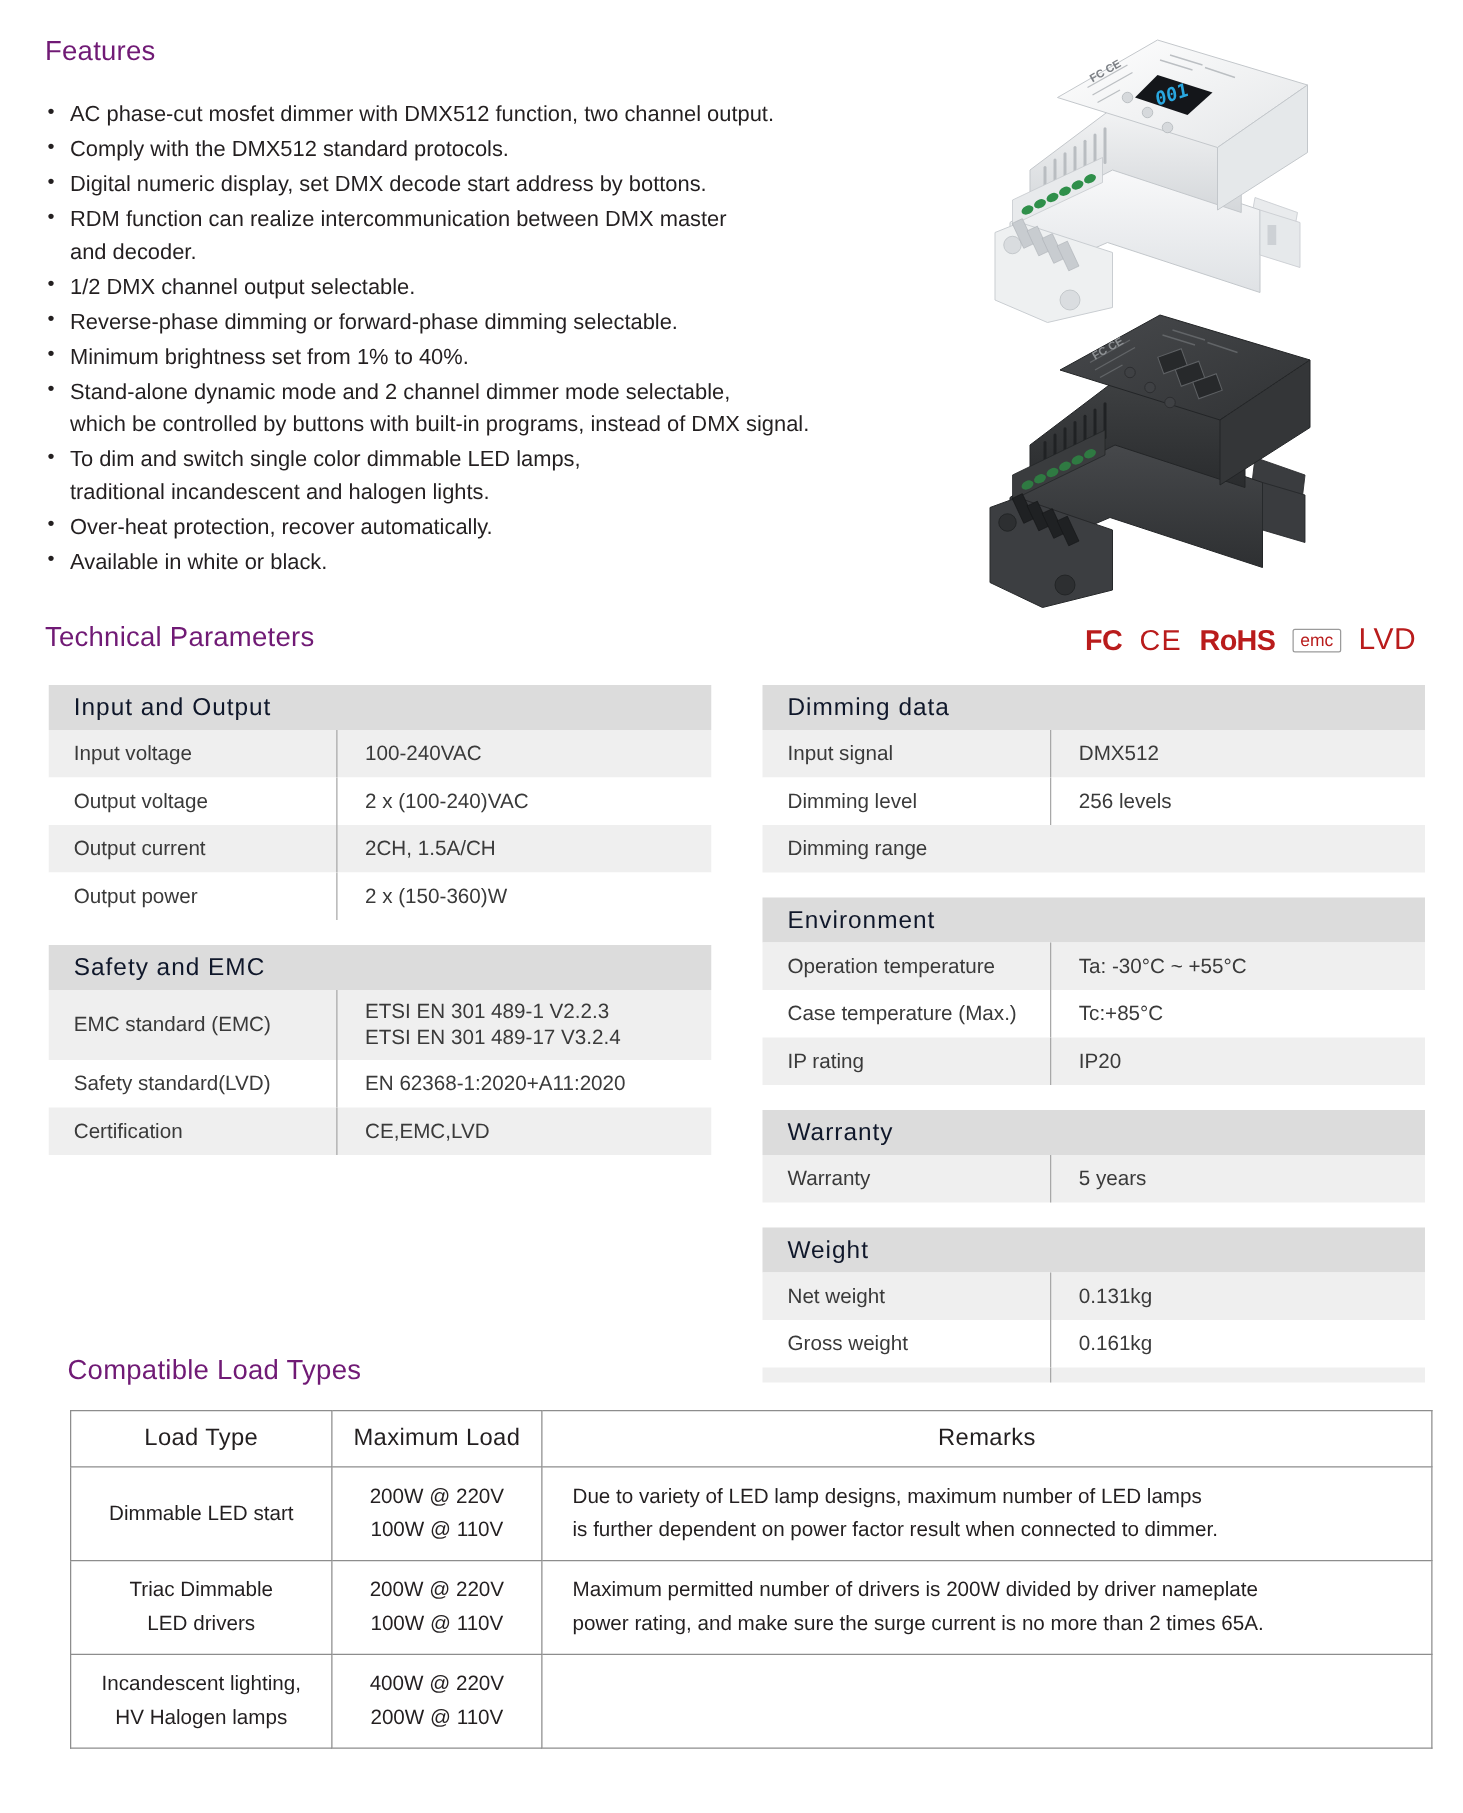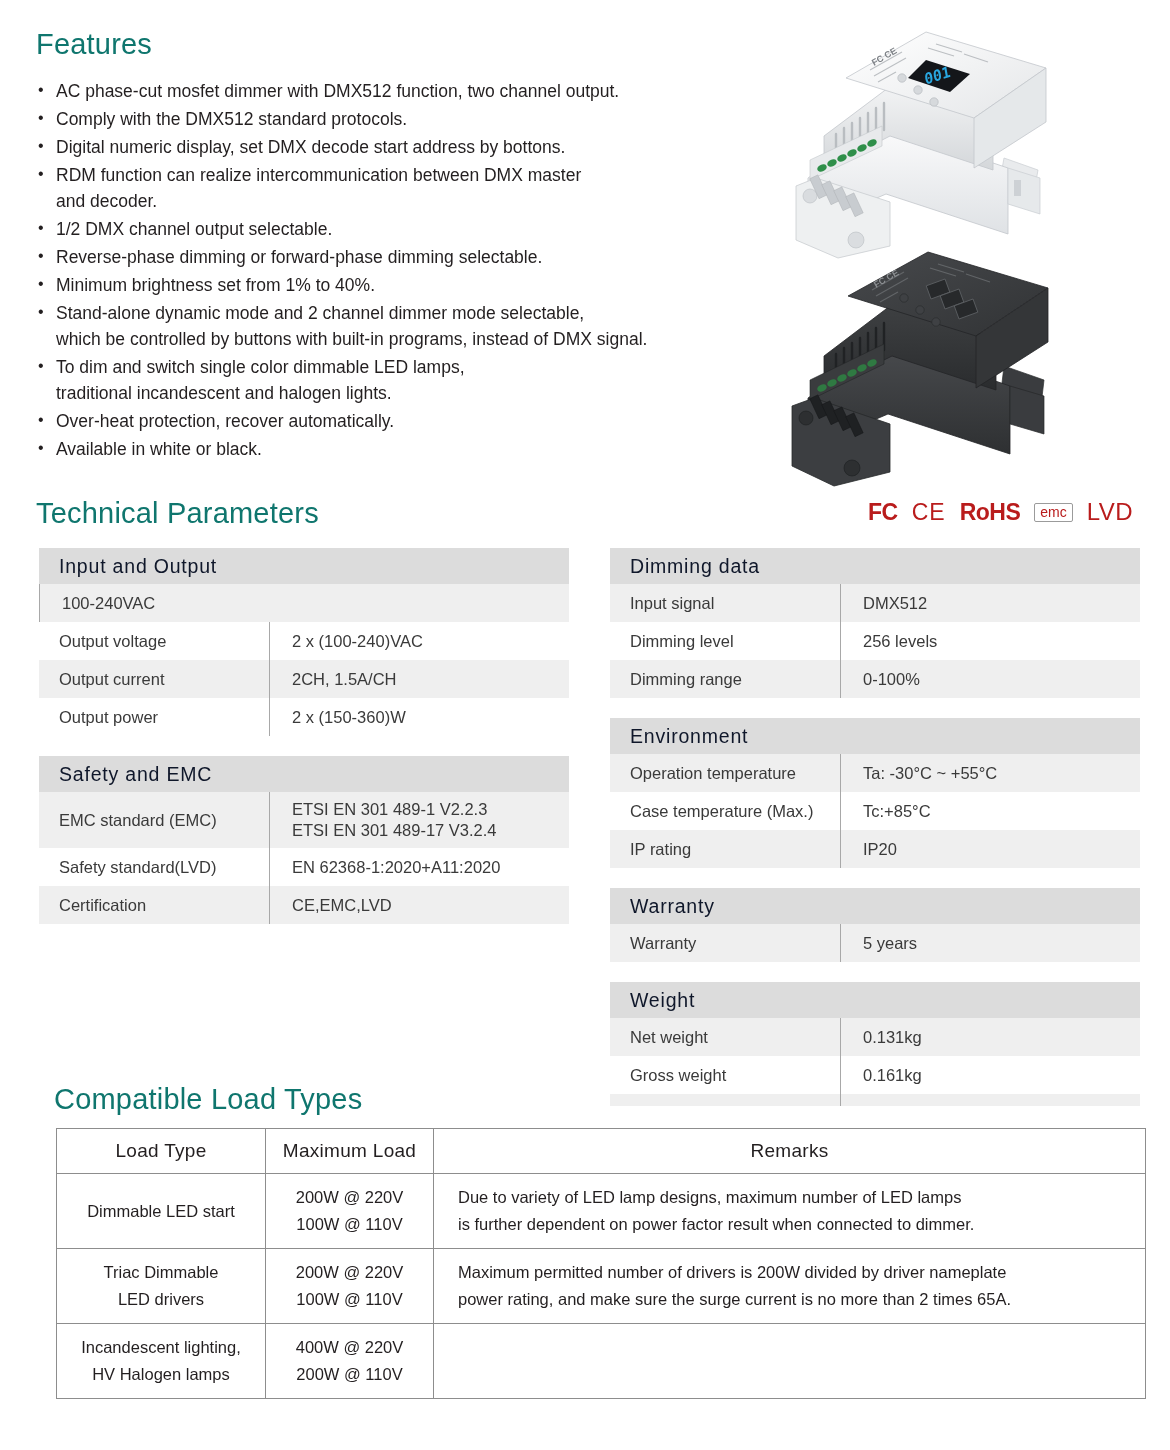--- a/index.html
+++ b/index.html
@@ -12,22 +12,22 @@
     height: 1450px;
     position: relative;
     font-family: "Liberation Sans", sans-serif;
     color: #231f20;
     overflow: hidden;
   }
 
   
   .section-heading {
     position: absolute;
-    color: #0f766e;
-    font-size: 29px;
+    color: #701a75;
+    font-size: 22px;
     font-weight: 400;
     letter-spacing: 0.2px;
     white-space: nowrap;
   }
   #features-heading { left: 36px; top: 28px; }
   #tech-heading     { left: 36px; top: 497px; }
   #load-heading     { left: 54px; top: 1083px; }
 
   
   #features-list {
@@ -348,20 +348,21 @@
     <div class="cert boxed">emc</div>
     <div class="cert lvd">LVD</div>
   </div>
 
 <div class="section-heading" id="tech-heading">Technical Parameters</div>
 
 <div class="spec-table" id="col-left">
     <div class="spec-block">
       <div class="spec-header">Input and Output</div>
       <div class="spec-row alt">
+        <div class="k">Input voltage</div>
         <div class="v">100-240VAC</div>
       </div>
       <div class="spec-row">
         <div class="k">Output voltage</div>
         <div class="v">2 x (100-240)VAC</div>
       </div>
       <div class="spec-row alt">
         <div class="k">Output current</div>
         <div class="v">2CH,  1.5A/CH</div>
       </div>
@@ -393,21 +394,20 @@
       <div class="spec-row alt">
         <div class="k">Input signal</div>
         <div class="v">DMX512</div>
       </div>
       <div class="spec-row">
         <div class="k">Dimming level</div>
         <div class="v">256 levels</div>
       </div>
       <div class="spec-row alt">
         <div class="k">Dimming range</div>
-        <div class="v">0-100%</div>
       </div>
     </div>
     <div class="spec-block">
       <div class="spec-header">Environment</div>
       <div class="spec-row alt">
         <div class="k">Operation temperature</div>
         <div class="v">Ta: -30°C ~ +55°C</div>
       </div>
       <div class="spec-row">
         <div class="k">Case temperature (Max.)</div>

